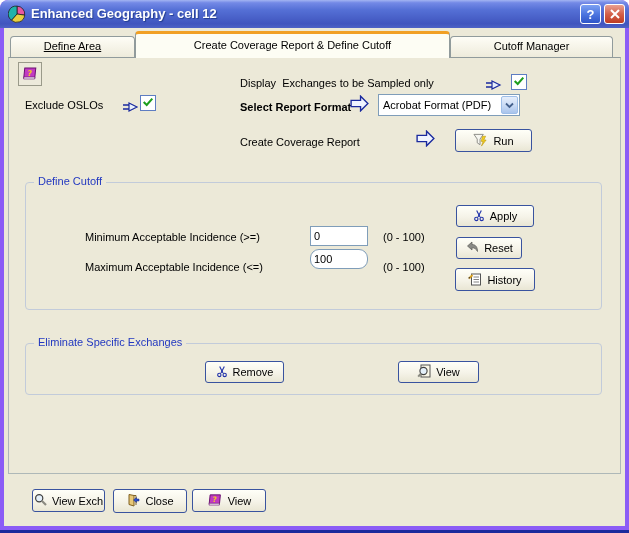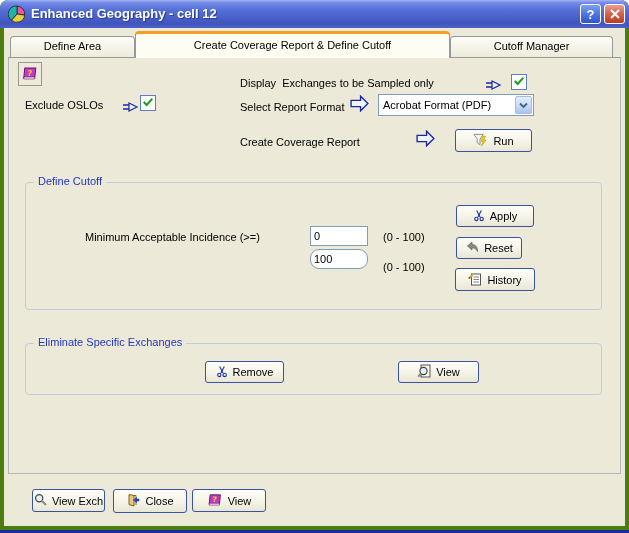--- a/index.html
+++ b/index.html
@@ -1,76 +1,76 @@
 <!DOCTYPE html>
 <html><head>
 <meta charset="utf-8">
 <style>
   html,body{margin:0;padding:0;background:#fff;}
-  #win{position:relative;width:629px;height:533px;background:#4d7c0f;
+  #win{position:relative;width:629px;height:533px;background:#8b5cf6;
        font-family:"Liberation Sans",sans-serif;font-size:11px;color:#000;
        overflow:hidden;border-radius:8px 8px 0 0;}
   
   #titlebar{position:absolute;left:0;top:0;width:629px;height:28px;
     background:linear-gradient(180deg,#A3B4F2 0%,#7389E6 10%,#5570D6 35%,#4055BE 85%,#4E63C6 100%);
     border-radius:8px 8px 0 0;}
   #app-icon{position:absolute;left:8px;top:5px;width:18px;height:18px;}
   #title-text{position:absolute;left:31px;top:0;line-height:27px;color:#fff;
     font-size:13px;font-weight:bold;text-shadow:1px 1px 1px #233D8F;white-space:pre;}
   .tb-btn{position:absolute;top:4px;width:21px;height:20px;border:1px solid #FFFFFF;
     border-radius:3px;box-sizing:border-box;display:flex;align-items:center;justify-content:center;
     color:#fff;font-weight:bold;font-size:13px;}
   #tb-help{right:28px;background:linear-gradient(180deg,#7DA1F2 0%,#4D76E0 50%,#2F55C8 100%);}
   #tb-close{right:4px;background:linear-gradient(180deg,#E8A092 0%,#D4604A 50%,#BE3C22 100%);}
   
   .tab{position:absolute;box-sizing:border-box;border:1px solid #919B9C;border-bottom:none;
     border-radius:4px 4px 0 0;text-align:center;
     background:linear-gradient(180deg,#FEFDF6,#EEEBDB);line-height:19px;z-index:2;}
-  #tab-define-area{left:10px;top:36px;width:125px;height:21px;}
+  #tab-define-area{left:10px;top:36px;width:125px;height:21px;text-decoration:underline;}
   #tab-create{left:135px;top:31px;width:315px;height:27px;background:#FDFDF4;
     border-top:3px solid #F1A025;line-height:22px;z-index:4;}
   #tab-cutoff-manager{left:450px;top:36px;width:163px;height:21px;}
   
   #body{position:absolute;left:4px;top:28px;width:621px;height:498px;background:#ECE9D8;}
   #panel{position:absolute;left:8px;top:57px;width:611px;height:415px;
     border:1px solid;border-color:#919B9C #AEB8B8 #AEB8B8 #AEB8B8;background:#ECE9D8;z-index:1;}
   #bottom-line{position:absolute;left:0;top:530px;width:629px;height:3px;background:#1B2A9C;z-index:5;}
   
   .lbl{position:absolute;white-space:pre;z-index:3;}
   .icon{position:absolute;z-index:3;line-height:0;}
   .checkbox{position:absolute;width:14px;height:14px;background:#fff;border:1px solid #5E7DC2;
     display:flex;align-items:center;justify-content:center;z-index:3;}
   .btn{position:absolute;display:flex;align-items:center;justify-content:center;gap:5px;
     border:1px solid #39539F;border-radius:3px;box-sizing:border-box;
     background:linear-gradient(180deg,#FFFFF8 0%,#F5F3E8 55%,#E9E6D4 100%);
     font-size:11px;z-index:3;cursor:default;}
   .txt{position:absolute;box-sizing:border-box;border:1px solid #7F9DB9;background:#fff;
     font-family:"Liberation Sans",sans-serif;font-size:11px;padding:1px 3px;z-index:3;}
-  #dd-format{position:absolute;left:378px;top:94px;width:156px;height:22px;box-sizing:border-box;
+  #dd-format{position:absolute;left:378px;top:94px;width:142px;height:22px;box-sizing:border-box;
     border:1px solid #7F9DB9;background:#fff;display:flex;align-items:center;z-index:3;}
   #dd-format .dd-text{flex:1;padding-left:4px;white-space:nowrap;overflow:hidden;}
   #dd-format .dd-btn{width:17px;height:18px;margin:1px;border-radius:2px;border:1px solid #9EBEE8;
     box-sizing:border-box;display:flex;align-items:center;justify-content:center;
     background:linear-gradient(180deg,#E6EEFB 0%,#CBDCF5 50%,#A9C4EC 100%);}
   .groupbox{position:absolute;border:1px solid #C2CBDA;border-radius:4px;z-index:2;}
   .grp-caption{position:absolute;top:-8px;left:8px;background:#ECE9D8;padding:0 4px;
     color:#2238C0;white-space:pre;}
   #grp-cutoff{left:25px;top:182px;width:575px;height:126px;}
   #grp-elim{left:25px;top:343px;width:575px;height:50px;}
   #btn-book{position:absolute;left:18px;top:62px;width:24px;height:24px;box-sizing:border-box;
     border:1px solid #9A9A8A;display:flex;align-items:center;justify-content:center;
     background:#EDEADB;z-index:3;}
   
   #lbl-display{left:240px;top:77px;}
   #icon-display-arrow{left:484px;top:79px;}
   #cb-display{left:511px;top:74px;}
   #lbl-exclude{left:25px;top:99px;}
   #icon-exclude-arrow{left:121px;top:101px;}
   #cb-exclude{left:140px;top:95px;}
-  #lbl-format{left:240px;top:101px;}
+  #lbl-format{left:240px;top:101px;font-weight:bold;}
   #icon-format-arrow{left:349px;top:95px;}
   #lbl-create{left:240px;top:136px;}
   #icon-create-arrow{left:415px;top:130px;}
   #btn-run{left:455px;top:129px;width:77px;height:23px;}
   #lbl-min{left:85px;top:231px;}
   #inp-min{left:310px;top:226px;width:58px;height:20px;}
   #lbl-min-range{left:383px;top:231px;}
   #lbl-max{left:85px;top:261px;}
   #inp-max{left:310px;top:249px;width:58px;height:20px;border-radius:9px;}
   #lbl-max-range{left:383px;top:261px;}
@@ -199,20 +199,21 @@
     </span>
     <span>Run</span>
   </div>
 
   <div class="groupbox" id="grp-cutoff">
     <span class="grp-caption">Define Cutoff</span>
   </div>
   <span class="lbl" id="lbl-min">Minimum Acceptable Incidence (&gt;=)</span>
   <input class="txt" id="inp-min" value="0" style="">
   <span class="lbl" id="lbl-min-range">(0 - 100)</span>
+  <span class="lbl" id="lbl-max">Maximum Acceptable Incidence (&lt;=)</span>
   <input class="txt" id="inp-max" value="100" style="">
   <span class="lbl" id="lbl-max-range">(0 - 100)</span>
 
   <div class="btn" id="btn-apply">
     <span>
       <svg width="12" height="13" viewBox="0 0 13 13">
         <g stroke="#2233AA" stroke-width="1.2" fill="none">
           <path d="M4 1 L7.6 8.2"></path>
             <path d="M9 1 L5.4 8.2"></path>
           <circle cx="3.6" cy="10.2" r="1.8"></circle>

